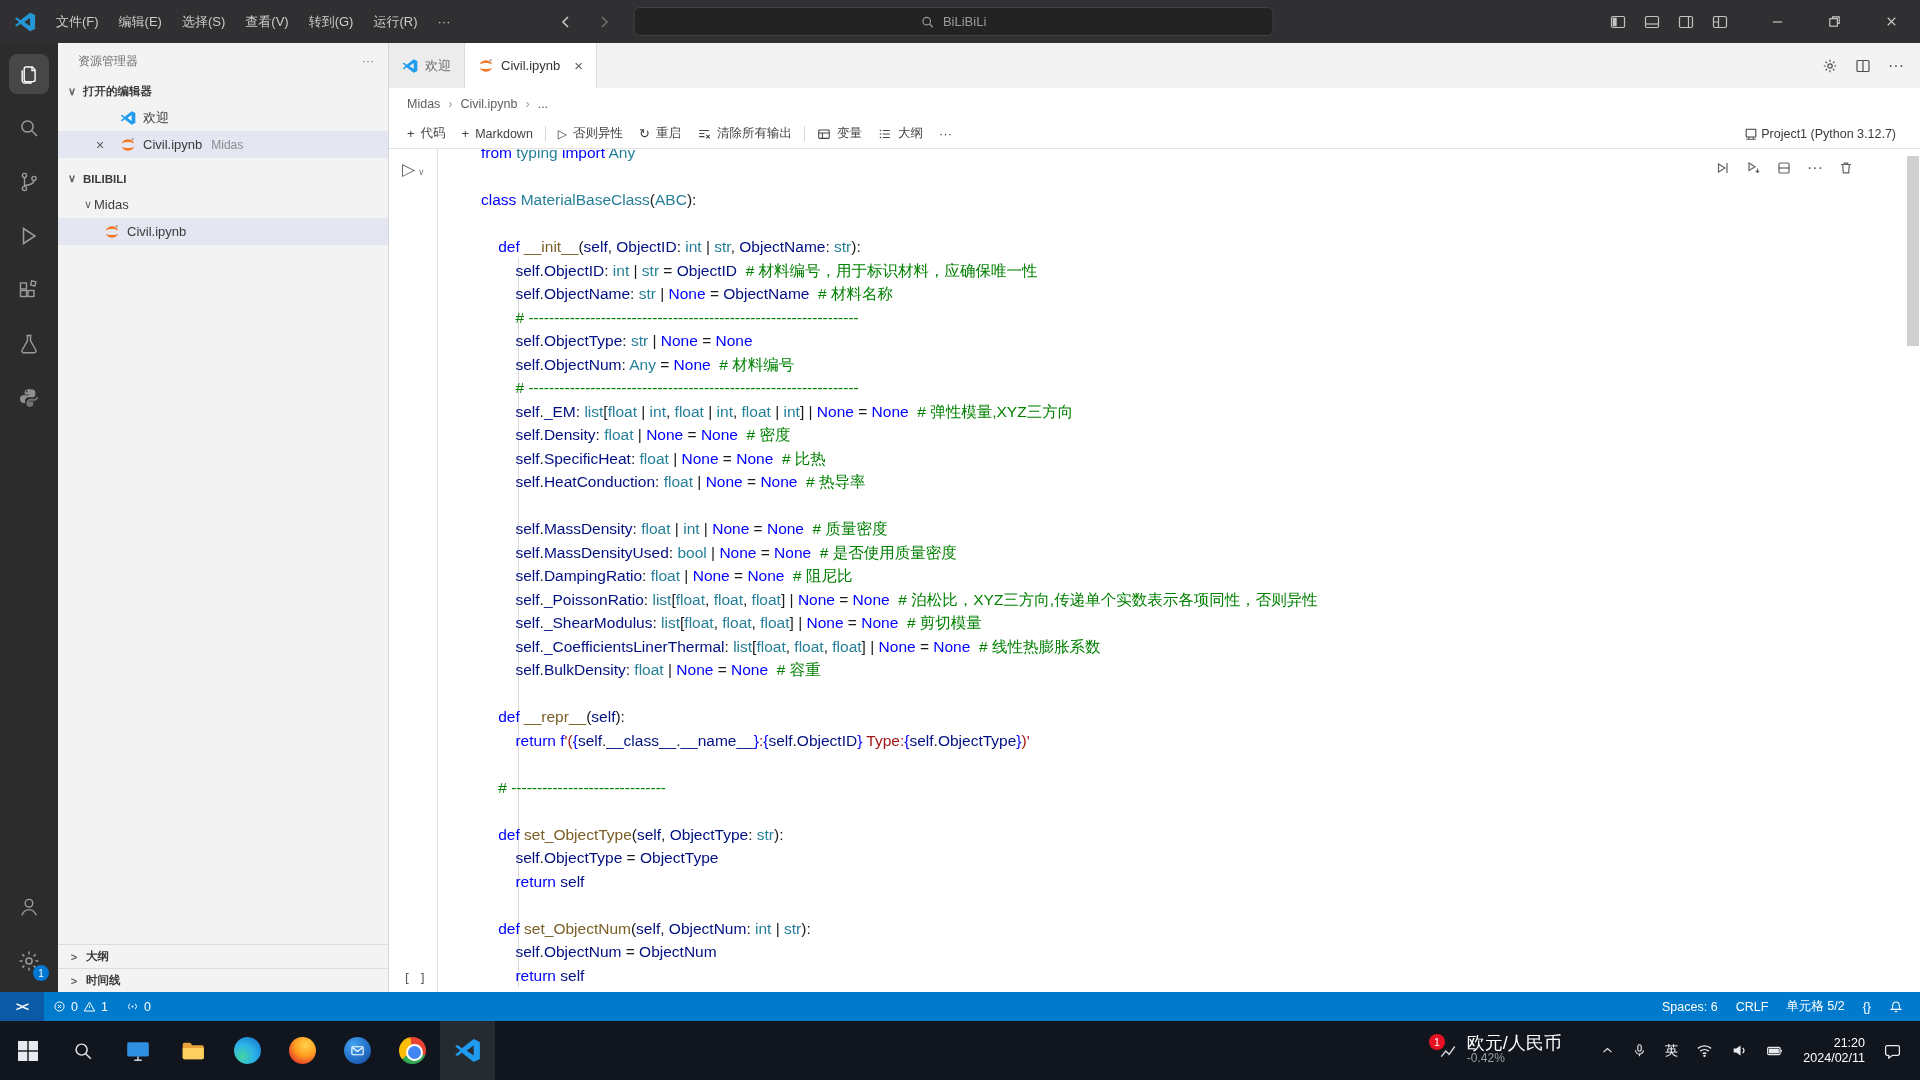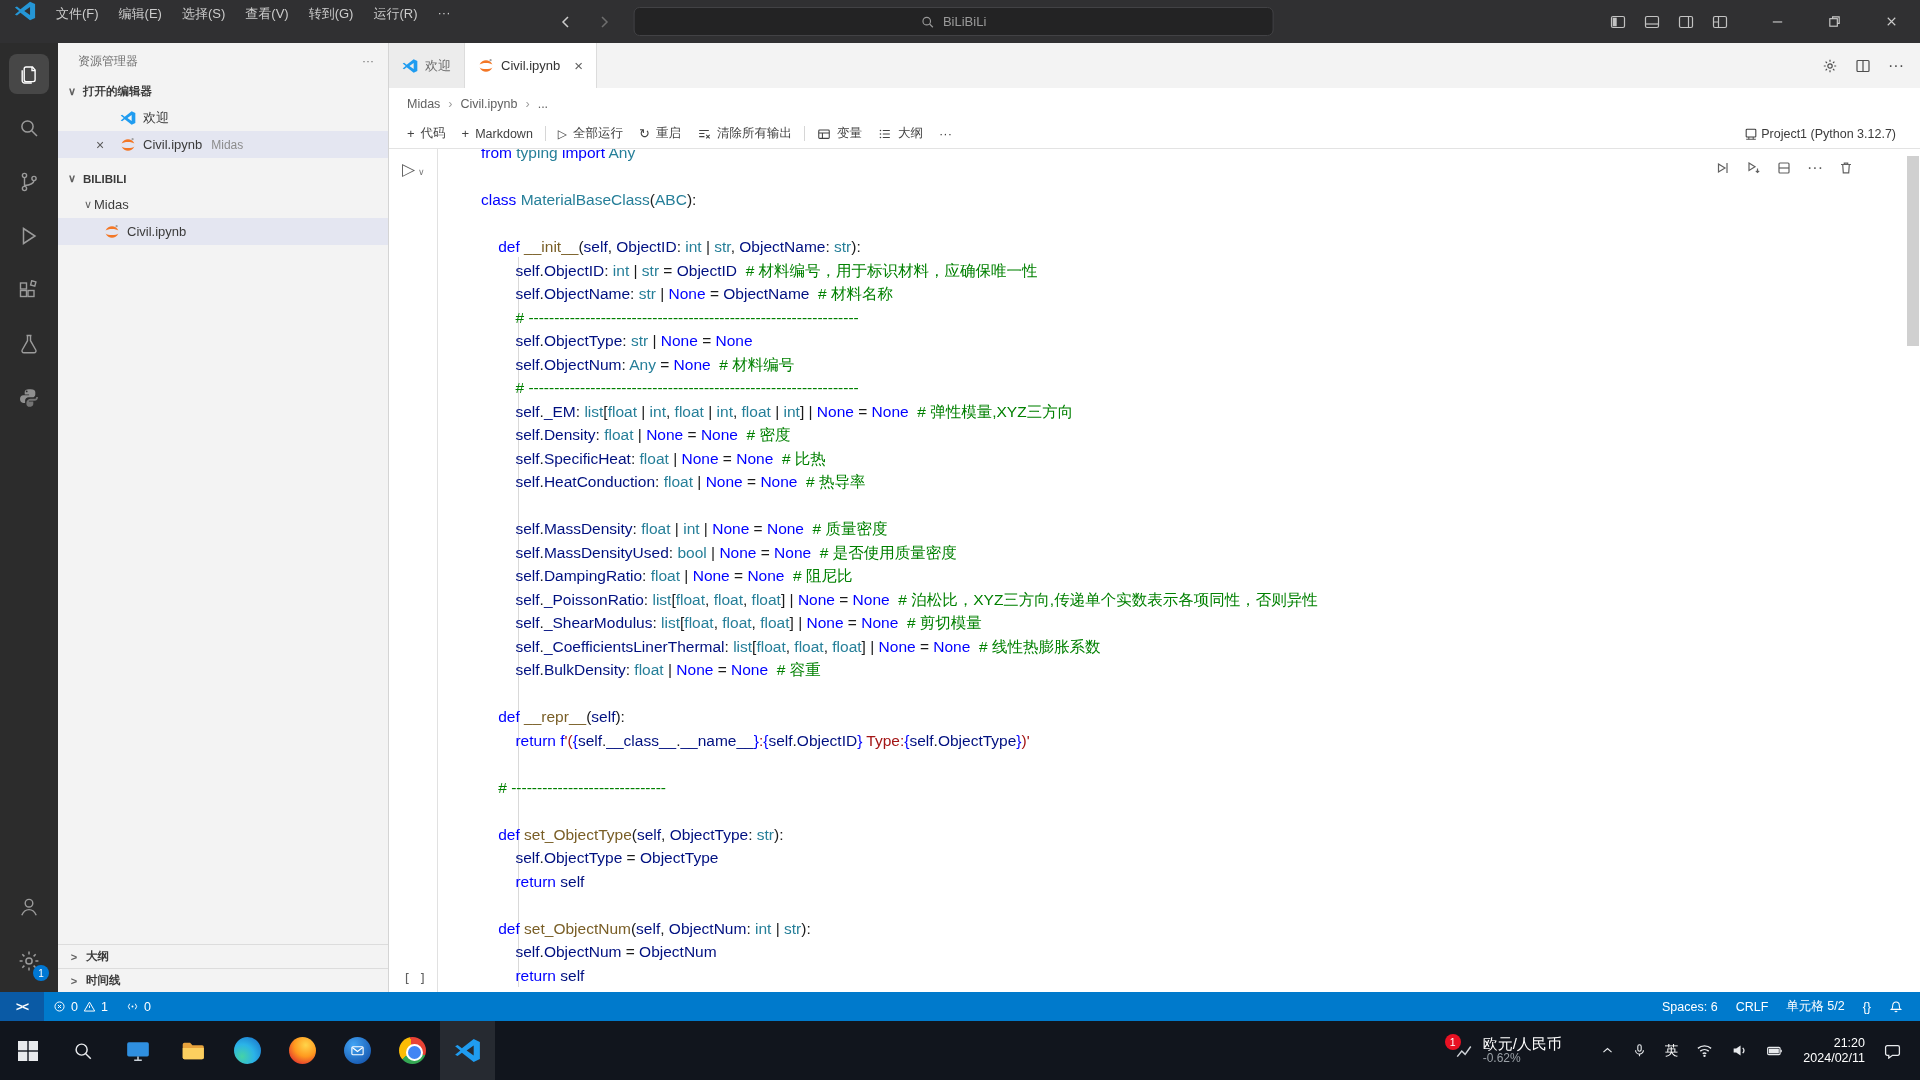--- a/index.html
+++ b/index.html
@@ -1,21 +1,21 @@
 <!DOCTYPE html>
 <html><head>
 <meta charset="utf-8">
 <style>
 *{margin:0;padding:0;box-sizing:border-box}
 html,body{width:1920px;height:1080px;overflow:hidden;font-family:"Liberation Sans",sans-serif;background:#000}
 svg{display:block}
 .screen{position:relative;width:1920px;height:1080px;background:#fff;overflow:hidden}
 
 
-.titlebar{position:absolute;top:0;left:0;right:0;height:43px;background:#303032;display:flex;color:#cccccc;font-size:13px;padding-left:14px;z-index:30}
+.titlebar{position:absolute;top:0;left:0;right:0;height:43px;background:#303032;display:flex;align-items:center;color:#cccccc;font-size:13px;padding-left:14px;z-index:30}
 .tb-logo{width:22px;height:22px;margin-right:10px;color:#2596d6}
 .menu{padding:5px 10px;border-radius:5px;cursor:default;white-space:nowrap}
 .nav-arrows{position:absolute;left:558px;top:0;height:43px;display:flex;align-items:center;gap:22px}
 .nav-arrows .dim{color:#6e6e6e}
 .cmdcenter{position:absolute;left:50%;top:7px;transform:translateX(-51%);width:640px;height:29px;background:#232324;border:1px solid #424245;border-radius:6px;display:flex;align-items:center;justify-content:center;gap:8px;color:#9a9a9a}
 .layouts{position:absolute;right:192px;top:0;height:43px;display:flex;align-items:center;gap:18px;color:#c2c2c2}
 .winbtns{position:absolute;right:0;top:0;height:43px;display:flex}
 .winbtn{width:57px;height:43px;display:flex;align-items:center;justify-content:center;color:#cccccc}
 
 
@@ -87,21 +87,21 @@
 .edge-c{background:radial-gradient(circle at 30% 72%,#45d3a6 0%,#2bb3e8 45%,#1667c6 100%)}
 .ffox-c{background:radial-gradient(circle at 62% 30%,#ffd54a 0%,#ff9a1f 45%,#e6422c 78%,#b5236b 100%)}
 .mail-c{background:radial-gradient(circle at 35% 30%,#42a5f5,#0d47a1);display:flex;align-items:center;justify-content:center}
 .chrome-c{background:conic-gradient(from 110deg,#34a853 0 120deg,#fbbc05 120deg 240deg,#ea4335 240deg 360deg);position:relative}
 .chrome-c::after{content:"";position:absolute;left:7px;top:7px;width:13px;height:13px;border-radius:50%;background:#4285f4;border:2.5px solid #fff}
 .tray{margin-left:auto;display:flex;align-items:center;padding-right:10px;color:#e8eaed}
 .tray-it{padding:0 9px;display:flex;align-items:center;justify-content:center}
 .widget{display:flex;align-items:center;gap:10px;padding-right:30px}
 .widget-icon{position:relative;width:18px;height:18px;color:#cfd3d8}
 .badge-red{position:absolute;top:-8px;left:-10px;background:#e81123;color:#fff;border-radius:50%;width:16px;height:16px;font-size:10.5px;display:flex;align-items:center;justify-content:center}
-.w-t1{font-size:15px;color:#fff;line-height:15px}
+.w-t1{font-size:18px;color:#fff;line-height:15px}
 .w-t2{font-size:12px;color:#9aa0a6;line-height:14px}
 .ime{font-size:13.5px;color:#fff}
 .clock{text-align:right;font-size:12.5px;line-height:15px;color:#fff;padding:0 10px}
 </style>
 </head>
 <body>
 
 <div class="screen">
 
   <header class="titlebar">
@@ -366,21 +366,21 @@
       <span class="gly">+</span>
       <span>代码</span>
     </span>
     <span class="ntb">
       <span class="gly">+</span>
       <span>Markdown</span>
     </span>
     <span class="vdiv"></span>
     <span class="ntb">
       <span class="gly gly-play">▷</span>
-      <span>全部运行</span>
+      <span>否则异性</span>
     </span>
     <span class="ntb">
       <span class="gly">↻</span>
       <span>重启</span>
     </span>
     <span class="ntb">
       <span>
           <svg viewBox="0 0 16 16" width="14" height="14" fill="none" stroke="currentColor" stroke-width="1.2">
             <path d="M2.5 4h11M2.5 7.5h6M2.5 11h6"></path>
             <path d="M10.5 9l4 4M14.5 9l-4 4"></path>
@@ -561,21 +561,21 @@
     <span class="tray">
       <span class="widget">
         <span class="widget-icon">
           <svg viewBox="0 0 16 16" width="18" height="18" fill="none" stroke="currentColor" stroke-width="1.3">
               <path d="M2 13l4-5 3 3 5-7"></path>
             </svg>
           <span class="badge-red">1</span>
         </span>
         <span>
           <div class="w-t1">欧元/人民币</div>
-          <div class="w-t2">-0.62%</div>
+          <div class="w-t2">-0.42%</div>
         </span>
       </span>
       <span class="tray-it">
           <svg viewBox="0 0 16 16" width="13" height="13" fill="none" stroke="currentColor" stroke-width="1.4">
             <path d="M3 10l5-4.5 5 4.5"></path>
           </svg>
         </span>
       <span class="tray-it">
           <svg viewBox="0 0 16 16" width="15" height="15" fill="none" stroke="currentColor" stroke-width="1.2">
             <rect x="6.2" y="1.8" width="3.6" height="7" rx="1.8"></rect>

